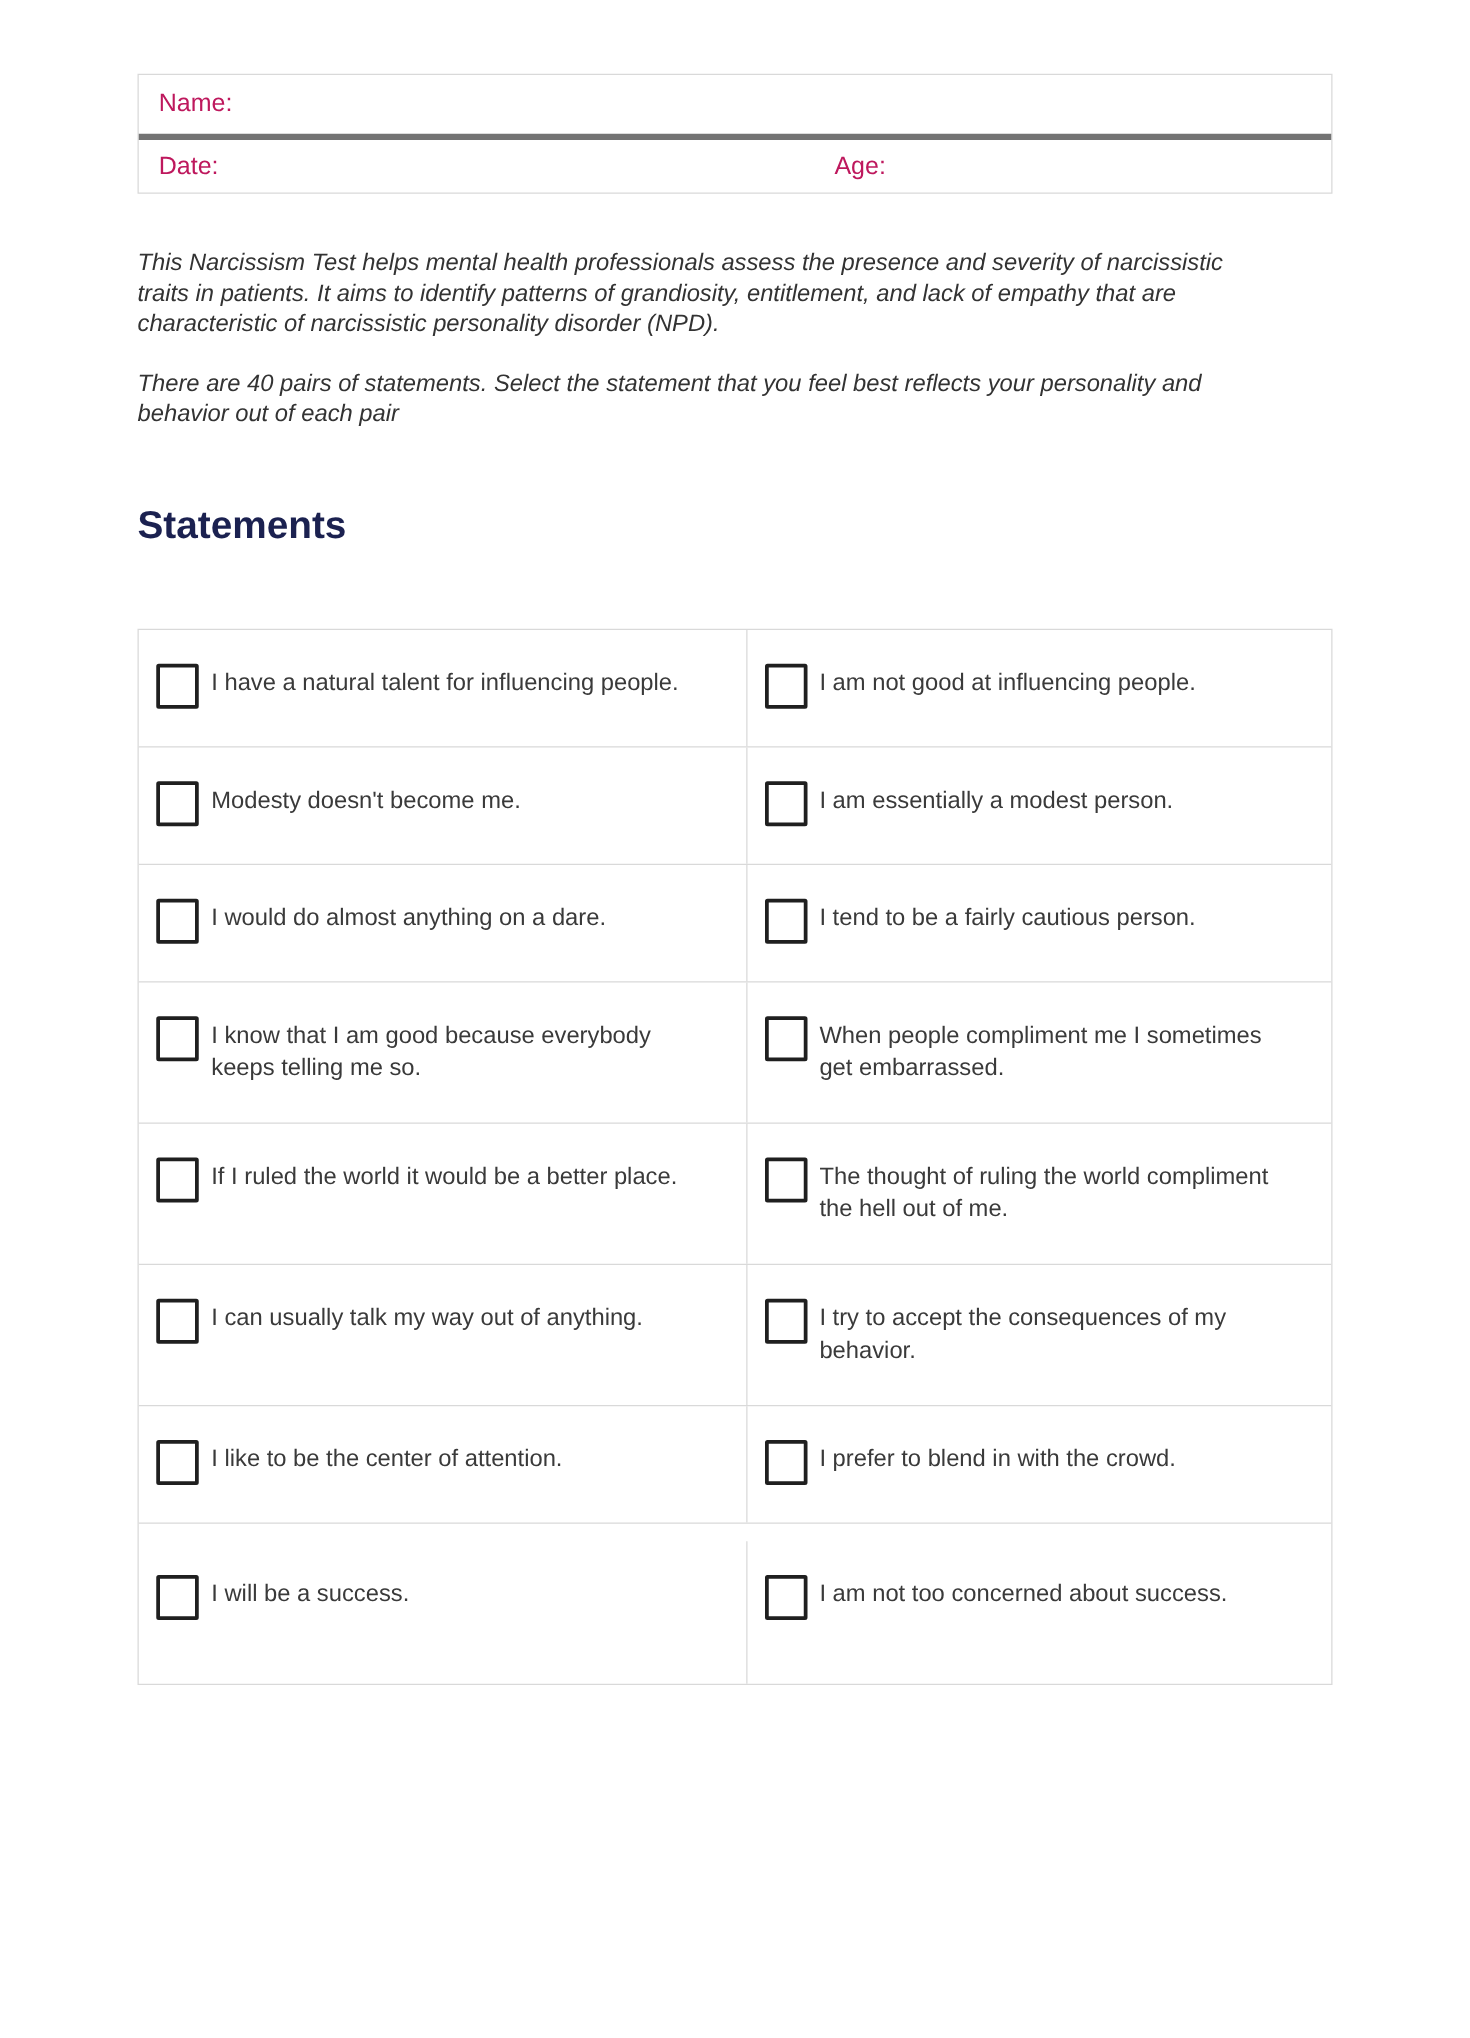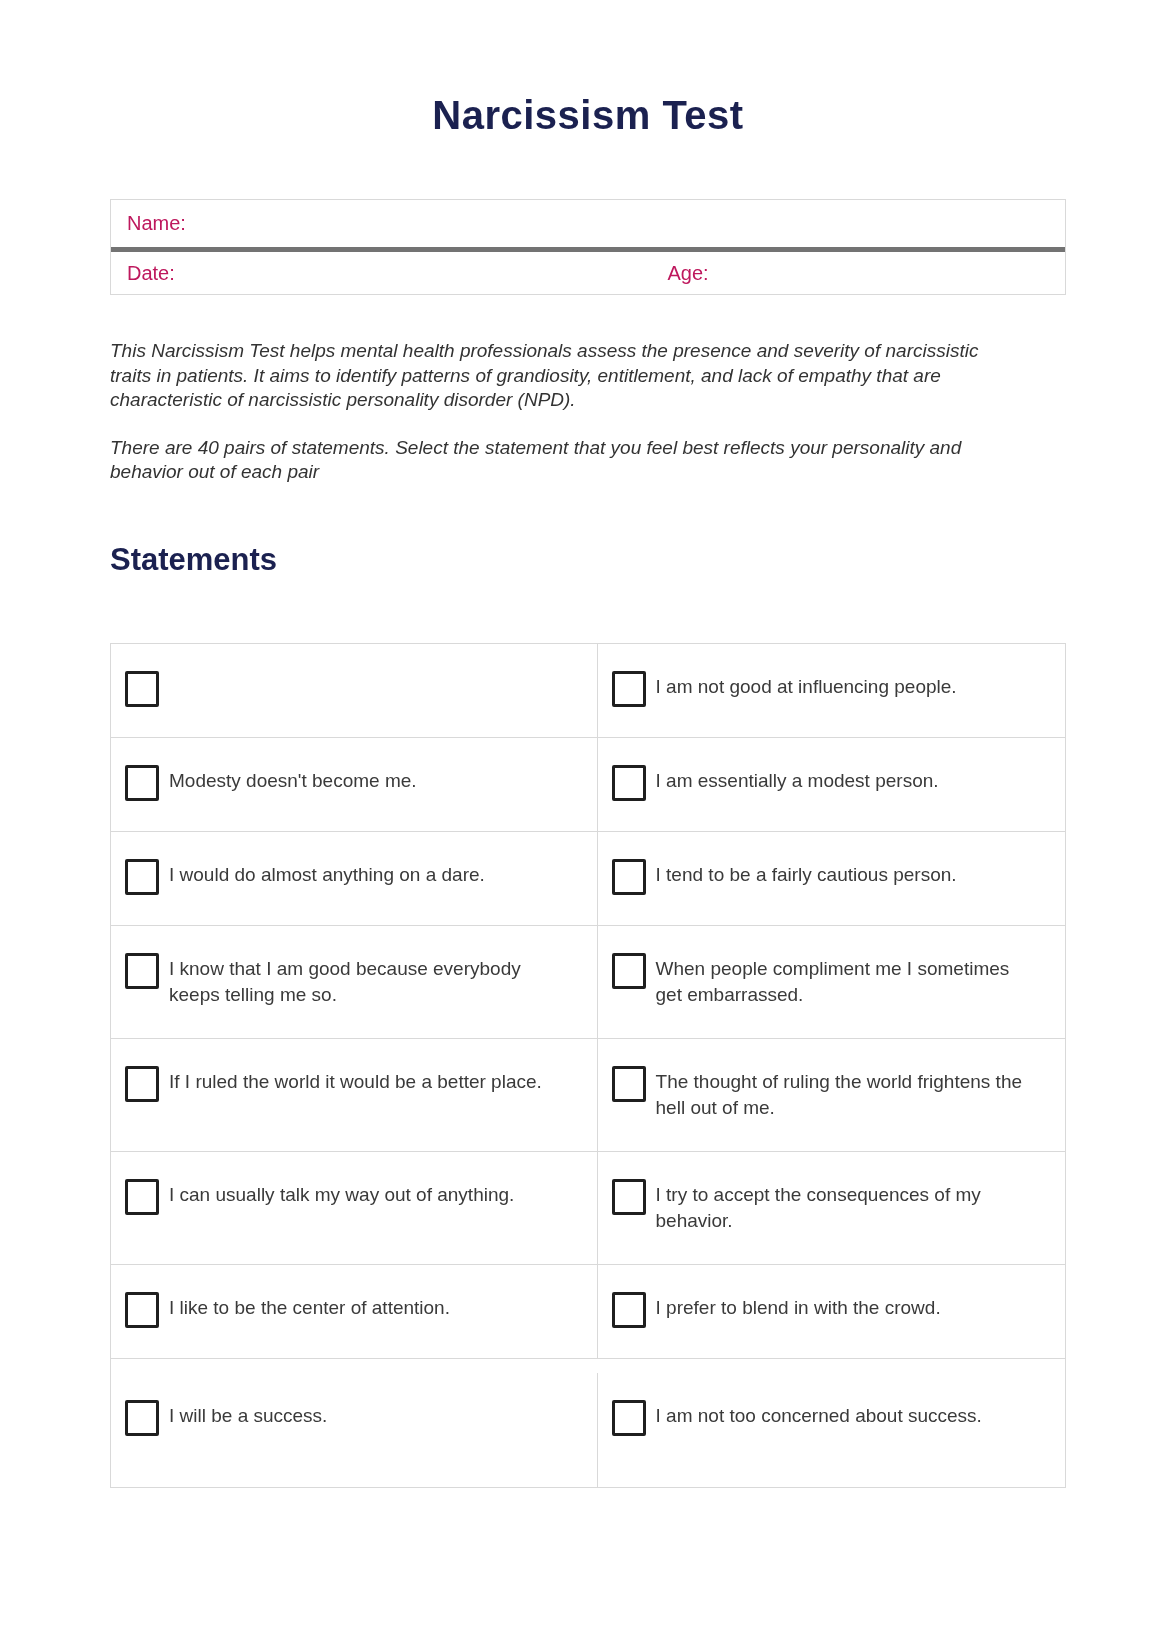--- a/index.html
+++ b/index.html
@@ -126,21 +126,20 @@
     font-size: 19px;
     line-height: 26px;
     color: #3a3a3a;
   }
 </style>
 </head>
 <body>
 
 <div class="page">
 
-  <h1 class="doc-title">Narcissism Test</h1>
 
   <div class="info-table">
     <div class="info-row">
       <span class="info-label name-cell">Name:</span>
     </div>
     <div class="info-row">
       <span class="info-label date-cell">Date:</span>
       <span class="info-label age-cell">Age:</span>
     </div>
   </div>
@@ -148,20 +147,21 @@
   <p class="intro first">This Narcissism Test helps mental health professionals assess the presence and severity of narcissistic traits in patients. It aims to identify patterns of grandiosity, entitlement, and lack of empathy that are characteristic of narcissistic personality disorder (NPD).</p>
 
   <p class="intro second">There are 40 pairs of statements. Select the statement that you feel best reflects your personality and behavior out of each pair</p>
 
   <h2 class="section-heading">Statements</h2>
 
   <div class="statements-table">
   <div class="pair-row">
     <div class="stmt-cell left">
       <span class="checkbox"></span>
+      <span class="stmt-text left-text">I have a natural talent for influencing people.</span>
     </div>
     <div class="stmt-cell right">
       <span class="checkbox"></span>
       <span class="stmt-text right-text">I am not good at influencing people.</span>
     </div>
   </div>
 
   <div class="pair-row">
     <div class="stmt-cell left">
       <span class="checkbox"></span>
@@ -195,21 +195,21 @@
     </div>
   </div>
 
   <div class="pair-row">
     <div class="stmt-cell left">
       <span class="checkbox"></span>
       <span class="stmt-text left-text">If I ruled the world it would be a better place.</span>
     </div>
     <div class="stmt-cell right">
       <span class="checkbox"></span>
-      <span class="stmt-text right-text">The thought of ruling the world frightens the hell out of me.</span>
+      <span class="stmt-text right-text">The thought of ruling the world compliment the hell out of me.</span>
     </div>
   </div>
 
   <div class="pair-row">
     <div class="stmt-cell left">
       <span class="checkbox"></span>
       <span class="stmt-text left-text">I can usually talk my way out of anything.</span>
     </div>
     <div class="stmt-cell right">
       <span class="checkbox"></span>

